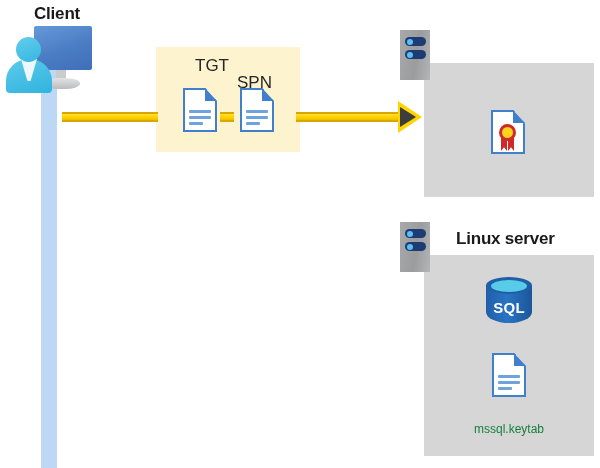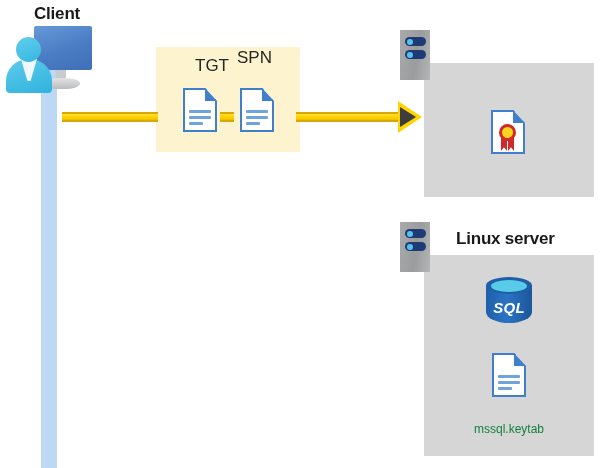--- a/index.html
+++ b/index.html
@@ -198,21 +198,20 @@
   }
   .sqldb-text {
     position: absolute;
     left: 0; top: 22px; width: 46px;
     text-align: center;
     font-family: "Liberation Sans", sans-serif;
     font-weight: bold;
     font-size: 15px;
     color: #ffffff;
     letter-spacing: 0.3px;
-    font-style: italic;
   }
   .keytab-caption {
     font-family: "Liberation Sans", sans-serif;
     font-size: 12px;
     color: #15803d;
   }
   .tag {
     font-family: "Liberation Sans", sans-serif;
     font-size: 17px;
     color: #262626;
@@ -251,21 +250,21 @@
 
   <div class="abs tag" style="left:195px; top:56px;">TGT</div>
   <div class="doc" style="left:183px; top:88px;">
     <div class="doc-body"></div>
     <div class="doc-fold"></div>
     <div class="doc-line doc-l1"></div>
     <div class="doc-line doc-l2"></div>
     <div class="doc-line doc-l3"></div>
   </div>
 
-  <div class="abs tag" style="left:237px; top:48px;">SPN</div>
+  <div class="abs tag" style="left:237px; top:73px;">SPN</div>
   <div class="doc" style="left:240px; top:88px;">
     <div class="doc-body"></div>
     <div class="doc-fold"></div>
     <div class="doc-line doc-l1"></div>
     <div class="doc-line doc-l2"></div>
     <div class="doc-line doc-l3"></div>
   </div>
 
   <div class="abs panel" style="left:424px; top:63px; width:170px; height:134px;"></div>
 

